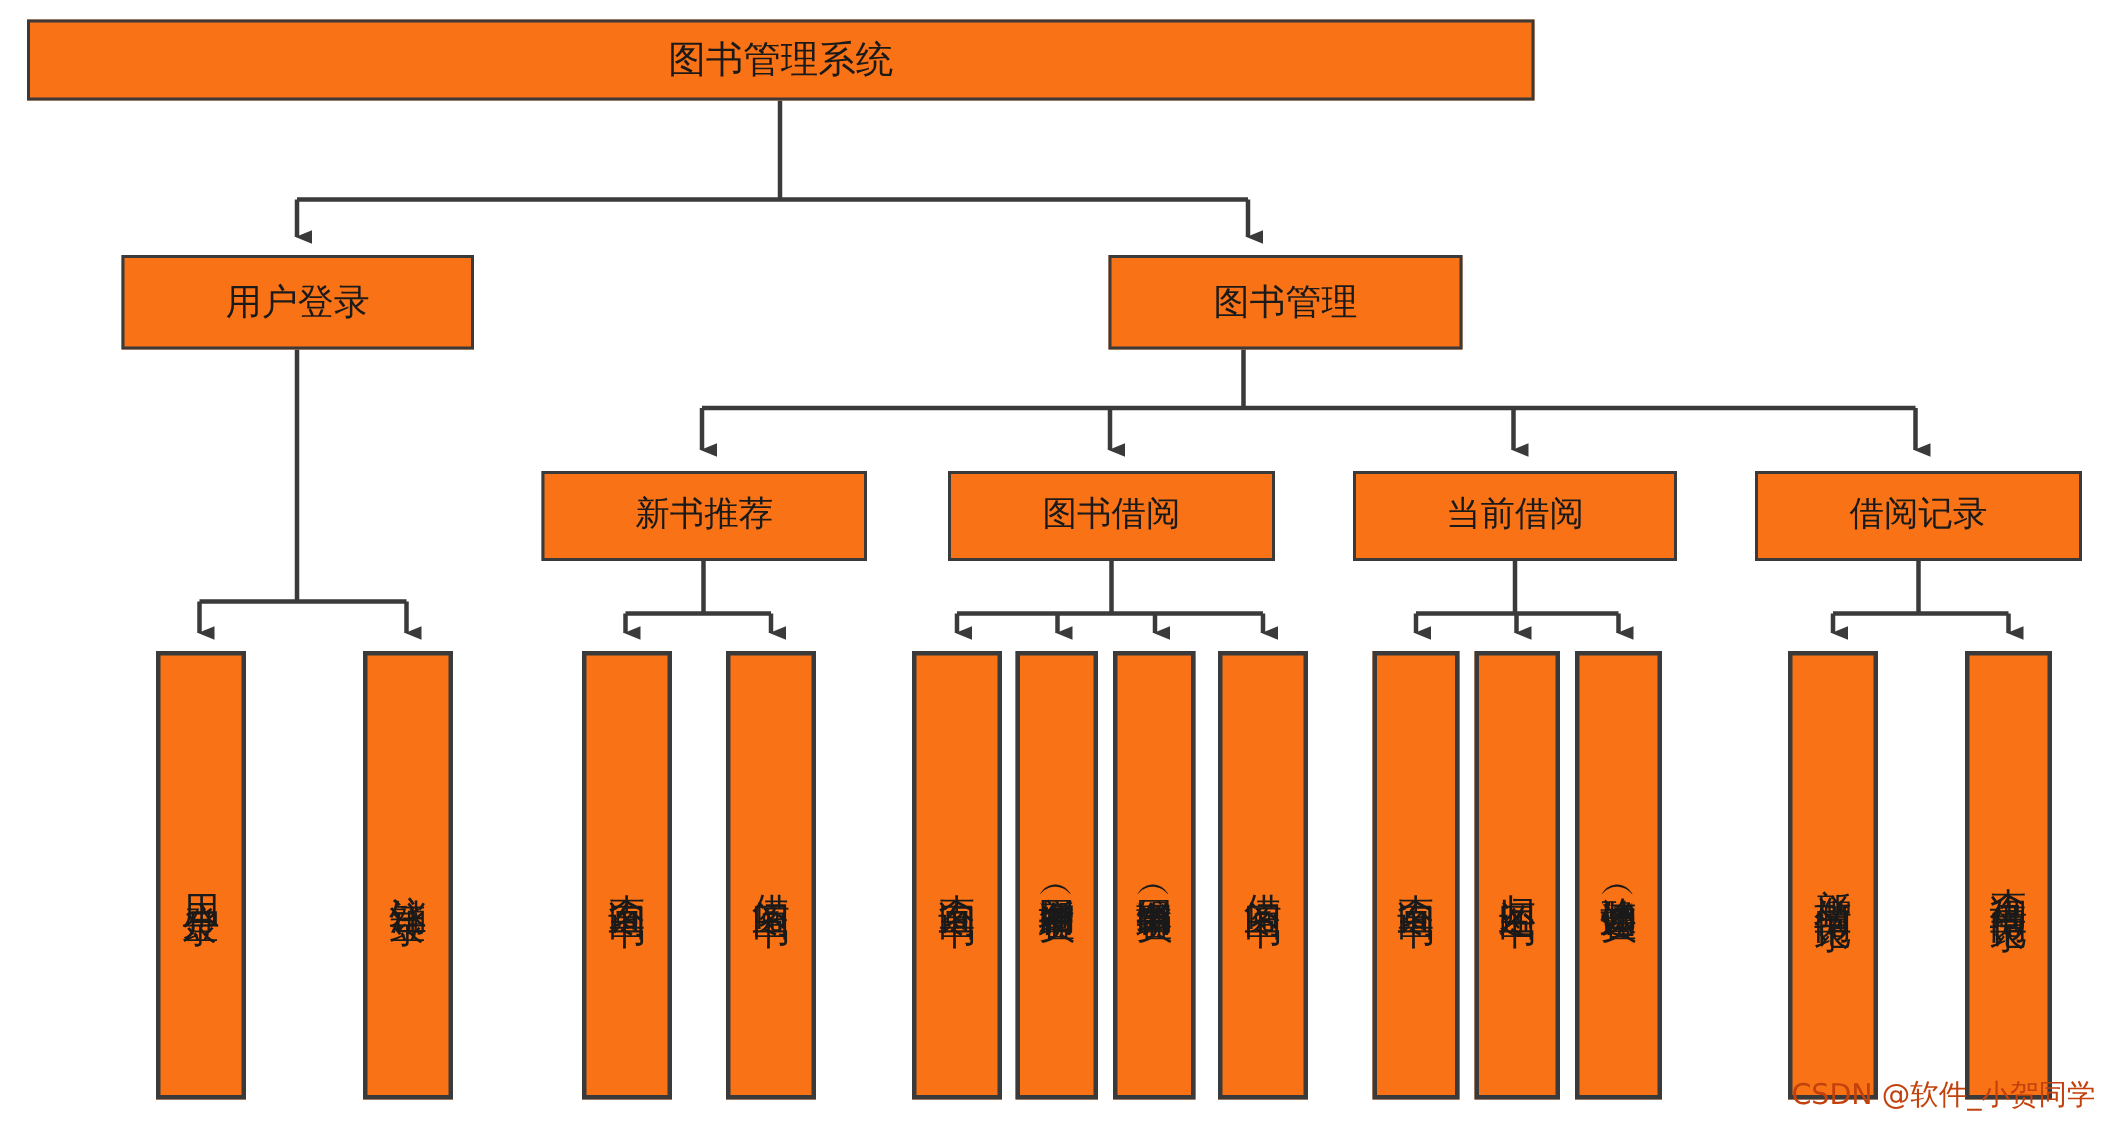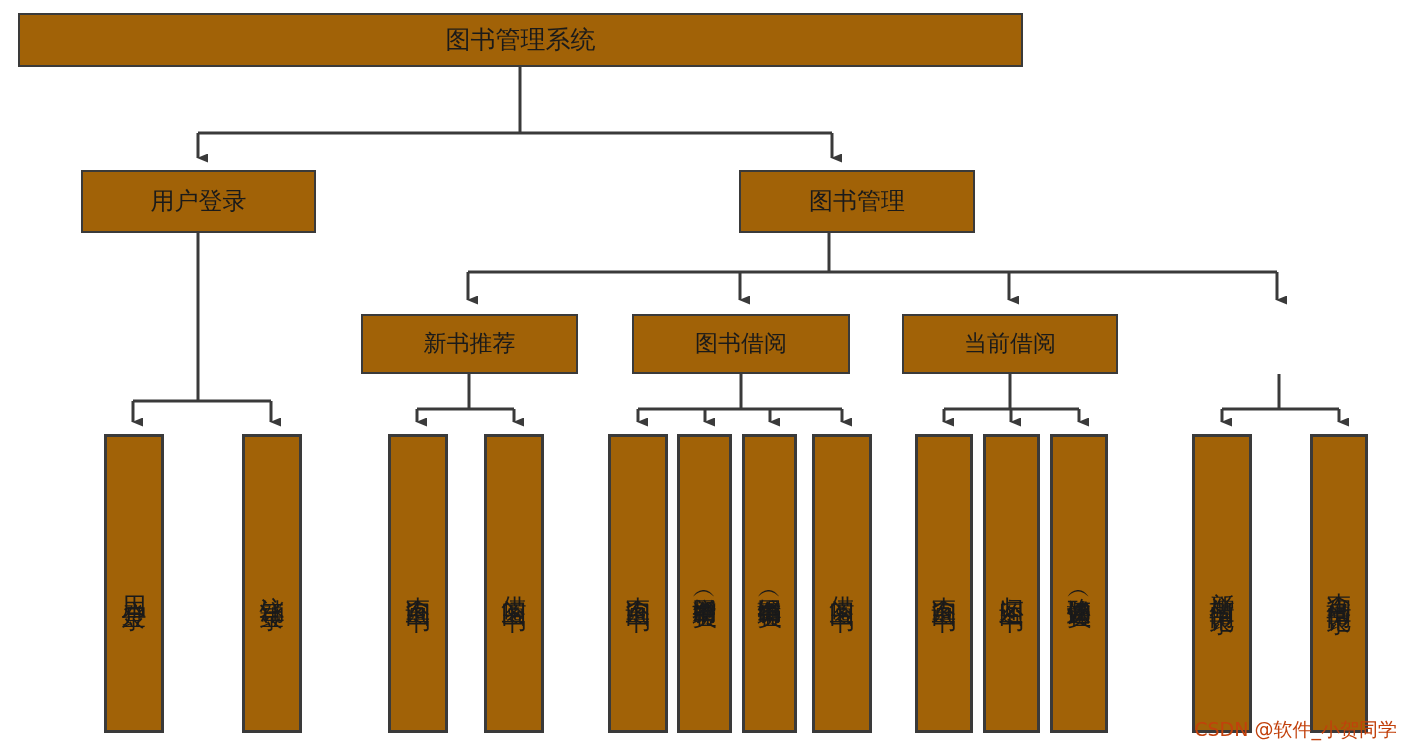--- a/index.html
+++ b/index.html
@@ -1,21 +1,21 @@
 <!DOCTYPE html>
 <html><head>
 <meta charset="utf-8">
 <style>
   html,body{margin:0;padding:0;background:#ffffff;}
   body{width:1405px;height:747px;overflow:hidden;
        font-family:"DejaVu Sans","Liberation Sans",sans-serif;color:#1a1a1a;}
   #canvas{position:relative;width:1405px;height:747px;background:#fff;}
   svg.edges{position:absolute;left:0;top:0;width:1405px;height:747px;}
 
-  .node{position:absolute;box-sizing:border-box;background:#a16207;
+  .node{position:absolute;box-sizing:border-box;background:#f97316;
         border:2.5px solid #3a3a3a;display:flex;align-items:center;
         justify-content:center;text-align:center;}
   .node .lbl{line-height:1.18;color:#1a1a1a;}
 
   .lvl0{font-size:25px;}
   .lvl1{font-size:24px;}
   .lvl2{font-size:23px;}
 
   .leaf{border-width:3px;}
   .leaf .lbl{writing-mode:vertical-rl;text-orientation:upright;
@@ -94,20 +94,23 @@
 
   <div class="node lvl2" style="left:361px;top:314px;width:217px;height:60px;">
     <span class="lbl">新书推荐</span>
   </div>
   <div class="node lvl2" style="left:902px;top:314px;width:216px;height:60px;">
     <span class="lbl">当前借阅</span>
   </div>
   <div class="node lvl2" style="left:632px;top:314px;width:218px;height:60px;">
     <span class="lbl">图书借阅</span>
   </div>
+  <div class="node lvl2" style="left:1170px;top:314px;width:218px;height:60px;">
+    <span class="lbl">借阅记录</span>
+  </div>
 
   <div class="node leaf" style="left:104px;top:434px;width:60px;height:299px;">
     <span class="lbl">用户登录</span>
   </div>
   <div class="node leaf" style="left:242px;top:434px;width:60px;height:299px;">
     <span class="lbl">注销登录</span>
   </div>
   <div class="node leaf" style="left:388px;top:434px;width:60px;height:299px;">
     <span class="lbl">查询图书</span>
   </div>

